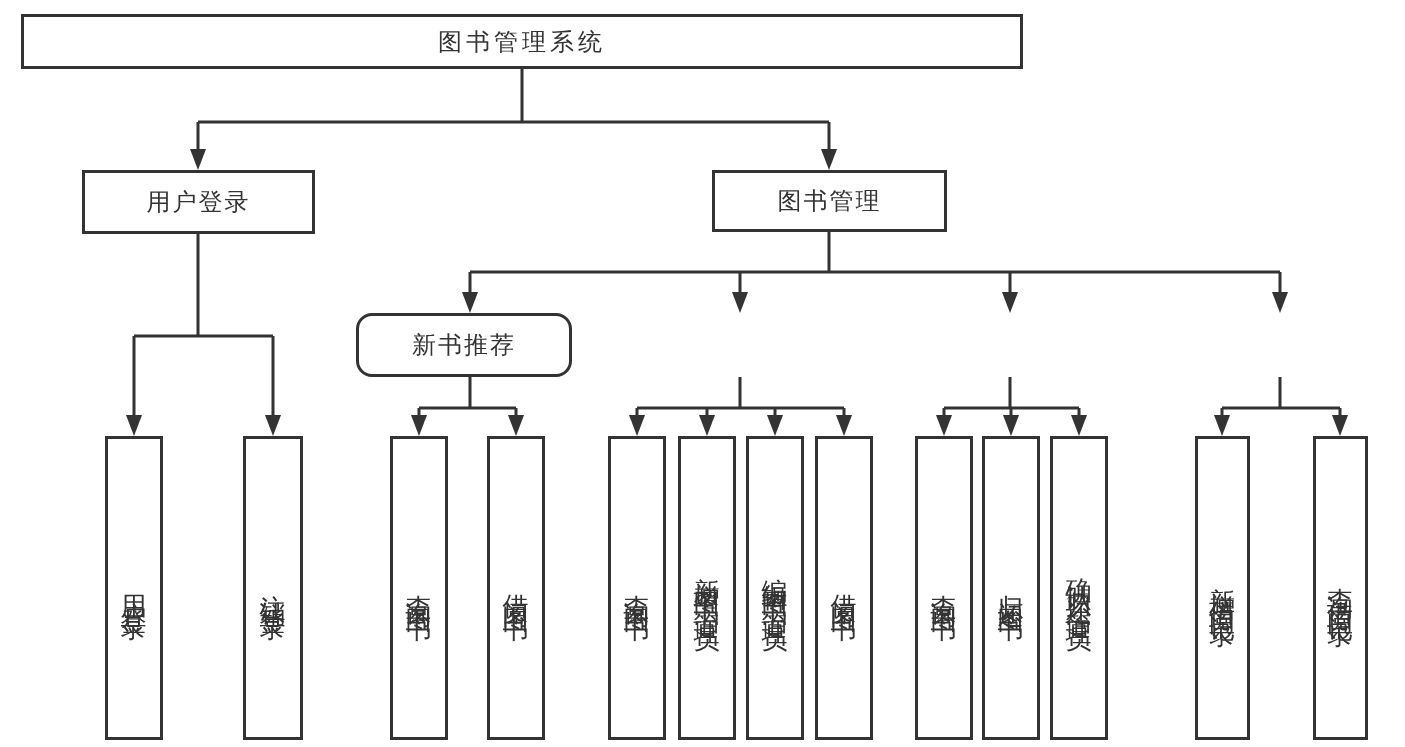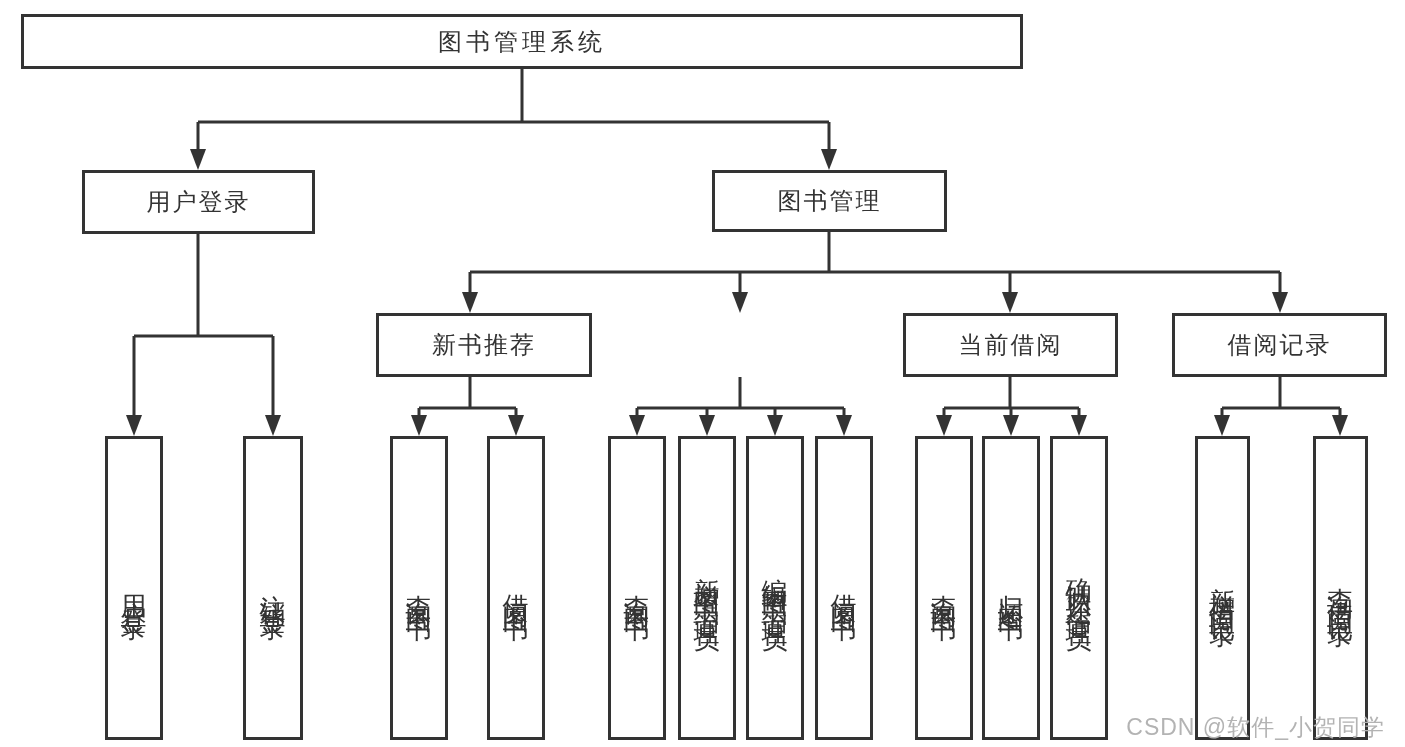--- a/index.html
+++ b/index.html
@@ -94,28 +94,22 @@
     <span>图书管理系统</span>
   </div>
 
   <div class="box hbox" style="left:82px;top:170px;width:233px;height:64px;">
     <span>用户登录</span>
   </div>
   <div class="box hbox" style="left:712px;top:170px;width:235px;height:62px;text-align:right;">
     <span>图书管理</span>
   </div>
 
-  <div class="box hbox" style="left:376px;top:313px;width:216px;height:64px;">
+  <div class="box hbox" style="left:356px;top:313px;width:216px;height:64px;border-radius:16px;">
     <span>新书推荐</span>
-  </div>
-  <div class="box hbox" style="left:903px;top:313px;width:215px;height:64px;">
-    <span>当前借阅</span>
-  </div>
-  <div class="box hbox" style="left:1172px;top:313px;width:215px;height:64px;">
-    <span>借阅记录</span>
   </div>
 
   <div class="box leafbox" style="left:105px;width:58px;">
     <span class="vtext">用户登录</span>
   </div>
   <div class="box leafbox" style="left:243px;width:60px;">
     <span class="vtext">注销登录</span>
   </div>
 
   <div class="box leafbox" style="left:390px;width:58px;">
@@ -148,15 +142,14 @@
     <span class="vtext">确认归还（管理员）</span>
   </div>
 
   <div class="box leafbox" style="left:1195px;width:55px;">
     <span class="vtext">新增借阅记录</span>
   </div>
   <div class="box leafbox" style="left:1313px;width:55px;">
     <span class="vtext">查询借阅记录</span>
   </div>
 
-  <div class="watermark">CSDN @软件_小贺同学</div>
 
 </div>
 
 </body></html>

